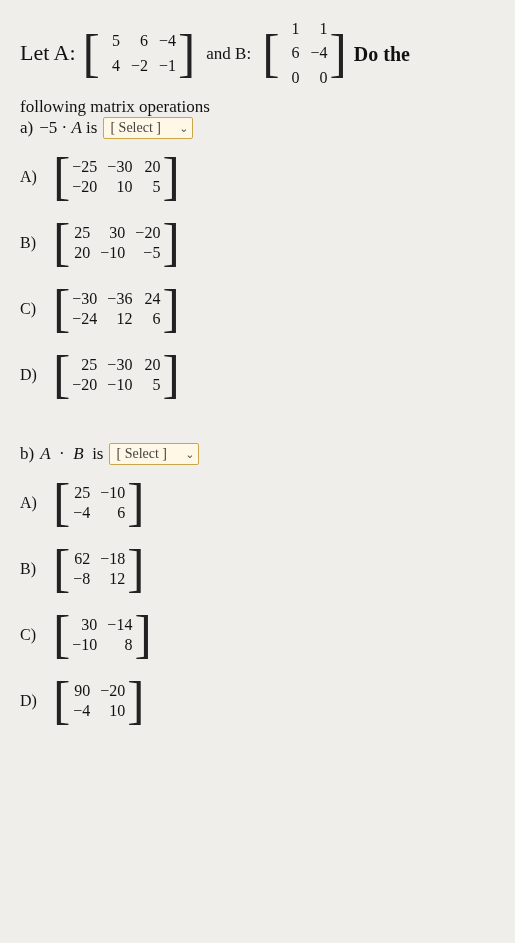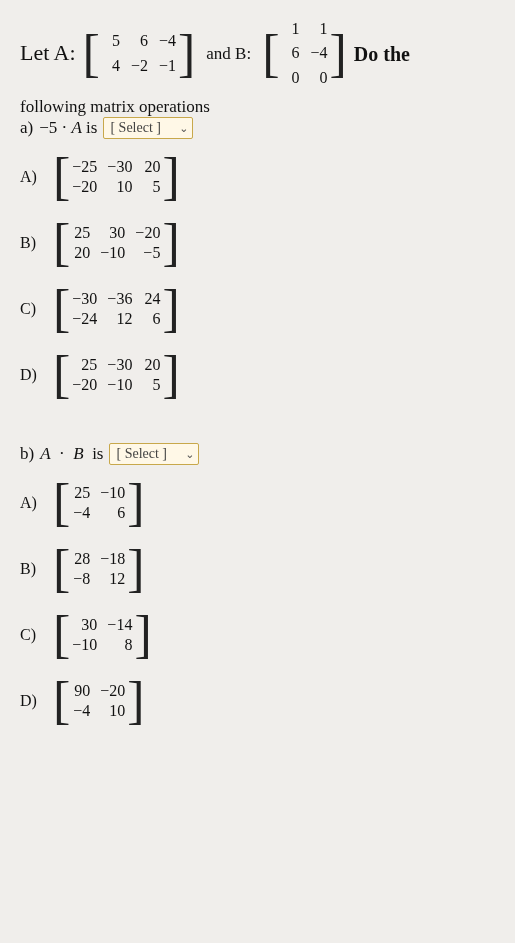--- a/index.html
+++ b/index.html
@@ -286,21 +286,21 @@
       </div>
       <span class="matrix-bracket-right">]</span>
     </div>
   </div>
 
   <div class="choice-row">
     <span class="choice-label">B)</span>
     <div class="matrix-wrap">
       <span class="matrix-bracket-left">[</span>
       <div class="matrix-grid matrix-grid-2col">
-        <span class="cell">28</span>
+        <span class="cell">62</span>
         <span class="cell">−18</span>
         <span class="cell">−8</span>
         <span class="cell">12</span>
       </div>
       <span class="matrix-bracket-right">]</span>
     </div>
   </div>
 
   <div class="choice-row">
     <span class="choice-label">C)</span>

